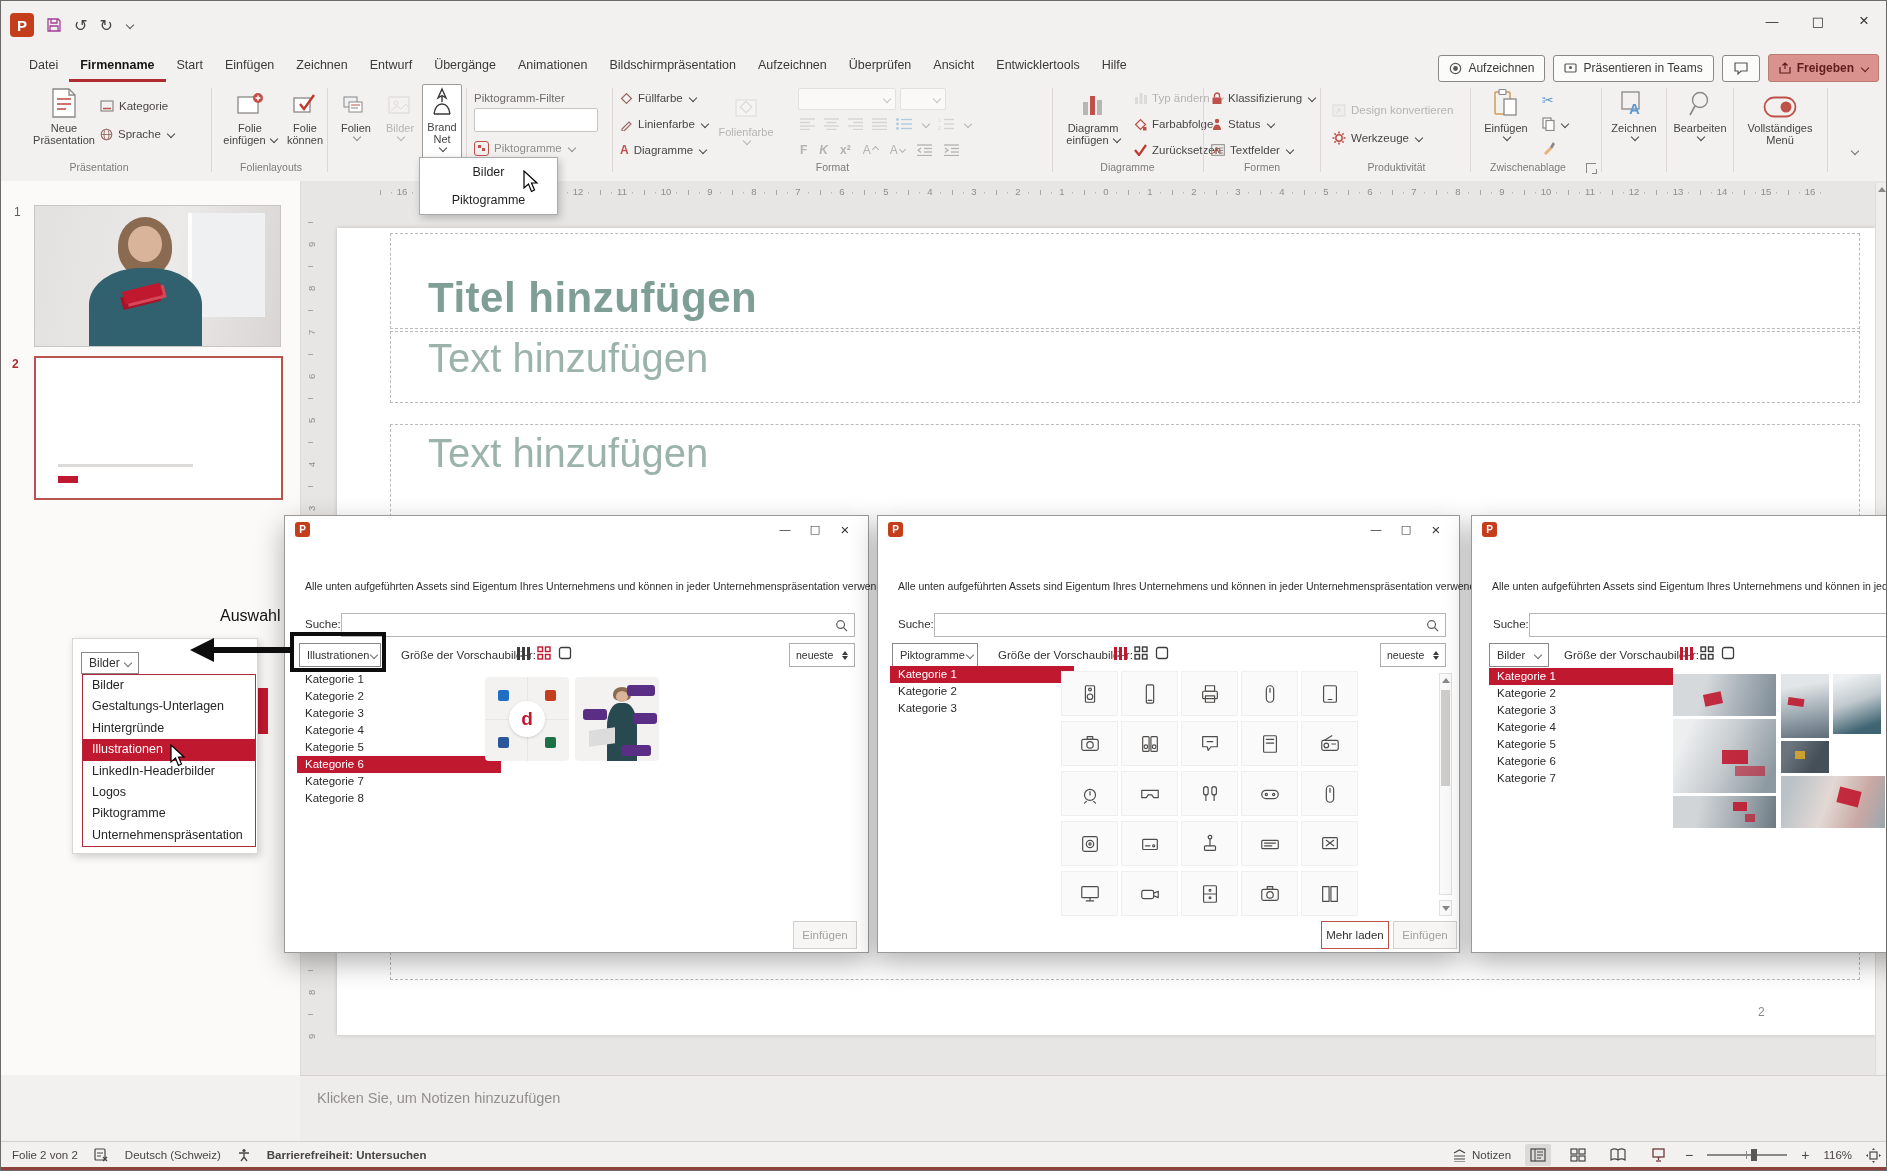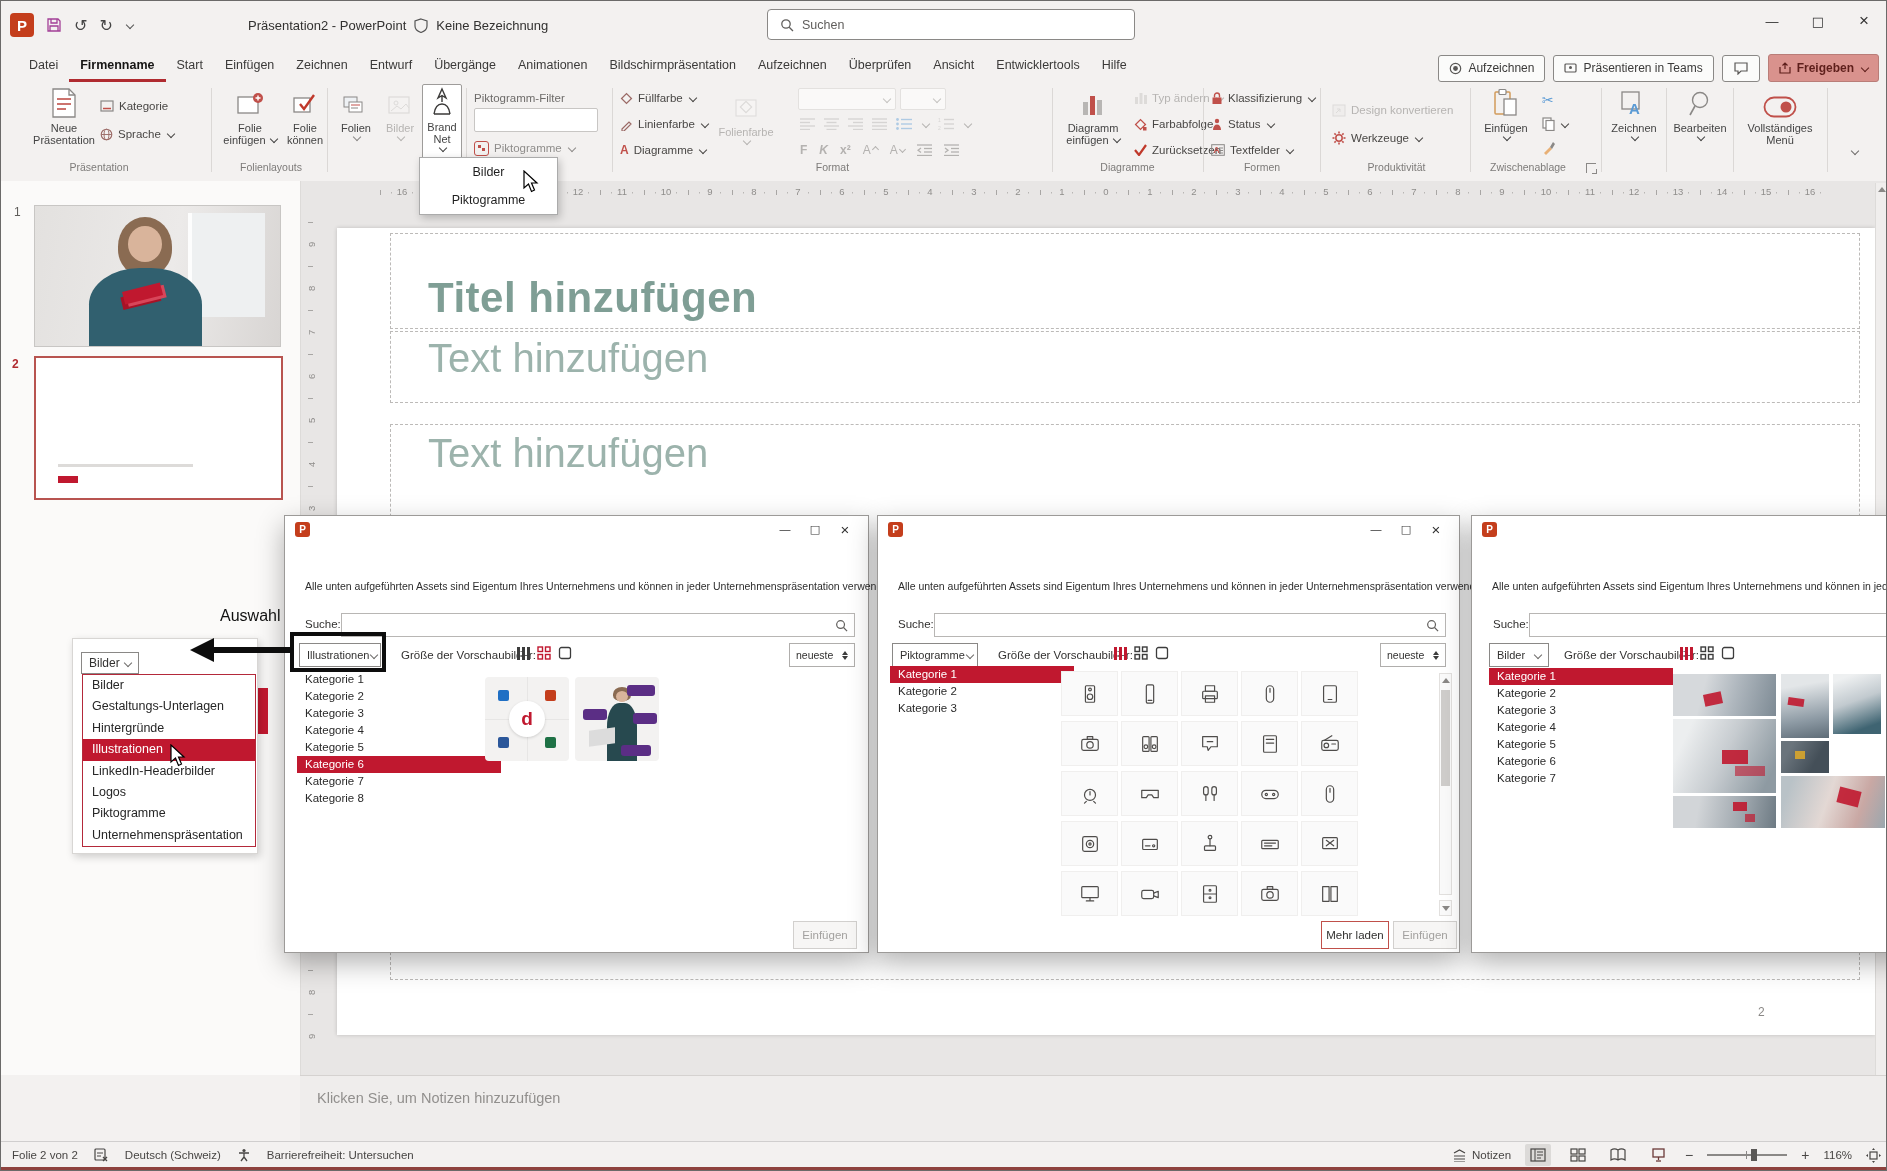--- a/index.html
+++ b/index.html
@@ -156,38 +156,20 @@
   <div class="tb-left">
     <div class="ppt-ico">P</div>
     <span>
         <svg width="16" height="16" viewBox="0 0 16 16">
           <path d="M2 2 h10 l2 2 v10 H2 Z M5 2 v4 h6 V2 M4 14 v-5 h8 v5" fill="none" stroke="#a33f96" stroke-width="1.3"></path>
         </svg>
       </span>
     <span class="glyph" style="font-size:16px;color:#444;">↺</span>
     <span class="glyph" style="font-size:16px;color:#444;">↻</span>
     <span class="chv" style="color:#555;"></span>
-  </div>
-  <div class="tb-title">
-    <span>Präsentation2 - PowerPoint</span>
-    <span>
-        <svg width="14" height="15" viewBox="0 0 14 15">
-          <path d="M7 1 L13 3 V8 C13 11.5 10 13.5 7 14.5 C4 13.5 1 11.5 1 8 V3 Z" fill="none" stroke="#555" stroke-width="1.2"></path>
-        </svg>
-      </span>
-    <span>Keine Bezeichnung</span>
-  </div>
-  <div class="search">
-    <span>
-        <svg width="14" height="14" viewBox="0 0 14 14">
-          <circle cx="6" cy="6" r="4.2" fill="none" stroke="#605e5c" stroke-width="1.3"></circle>
-          <line x1="9.2" y1="9.2" x2="13" y2="13" stroke="#605e5c" stroke-width="1.3"></line>
-        </svg>
-      </span>
-    <span>Suchen</span>
   </div>
   <div class="wincl">
     <div class="winbtn">—</div>
     <div class="winbtn glyph">□</div>
     <div class="winbtn" style="font-size:17px;">×</div>
   </div>
 </div>
 
 <div class="tabrow">
     <div class="tab">Datei</div>
@@ -1183,21 +1165,21 @@
           <path d="M9 9 l4 4 M13 9 l-4 4" stroke="#484644" stroke-width="1.3"></path>
         </svg>
       </span>
     <span>Deutsch (Schweiz)</span>
     <span>
         <svg width="14" height="14" viewBox="0 0 14 14">
           <circle cx="7" cy="2.5" r="1.6" fill="#484644"></circle>
           <path d="M2 5 h10 M7 5 v4 M7 9 l-3 4 M7 9 l3 4" stroke="#484644" stroke-width="1.3" fill="none"></path>
         </svg>
       </span>
-    <span style="font-weight:400;">Barrierefreiheit: Untersuchen</span>
+    <span style="font-weight:700;">Barrierefreiheit: Untersuchen</span>
   </div>
   <div class="sb-right">
     <span class="flex" style="gap:5px;">
       <span>
           <svg width="15" height="13" viewBox="0 0 15 13">
             <path d="M2 4 L7.5 1 L13 4" fill="none" stroke="#484644" stroke-width="1.2"></path>
             <path d="M2 7 h11 M2 10 h11 M2 13 h11" stroke="#484644" stroke-width="1.2"></path>
           </svg>
         </span>
       <span>Notizen</span>

